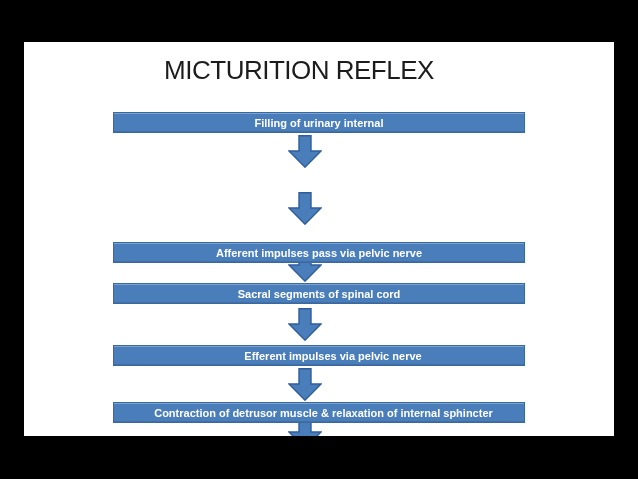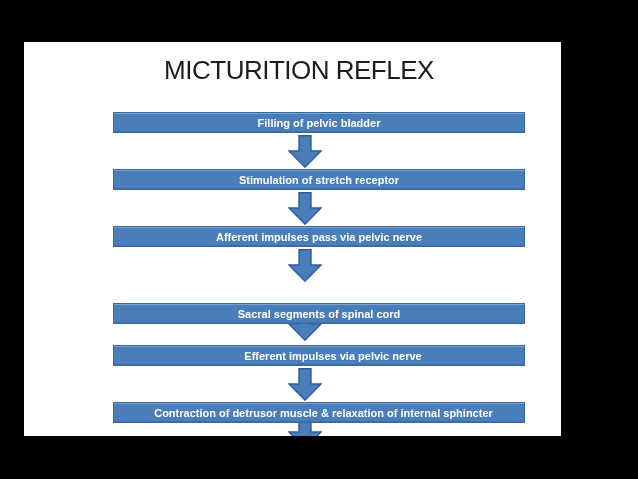--- a/index.html
+++ b/index.html
@@ -3,21 +3,21 @@
 <meta charset="utf-8">
 <style>
   html, body {
     margin: 0;
     padding: 0;
     background: var(--page_bg, #000);
     font-family: "Liberation Sans", sans-serif;
   }
   .stage {
     position: relative;
-    width: 561px;
+    width: 638px;
     height: 479px;
     background: var(--page_bg, #000);
     overflow: hidden;
   }
   .slide {
     position: absolute;
     left: 24px;
     top: 42px;
     width: 590px;
     height: 394px;
@@ -49,22 +49,22 @@
     z-index: 2;
   }
   .bar span {
     color: var(--step_text, #fff);
     font-size: 11px;
     font-weight: bold;
     white-space: nowrap;
   }
   .bar1 { top: 70px; }
   .bar2 { top: 127px; }
-  .bar3 { top: 184px; }
-  .bar4 { top: 241px; margin-top: 20px; }
+  .bar3 { top: 200px; }
+  .bar4 { top: 241px; }
   .bar5 { top: 303px; padding-left: 28px; }
   .bar6 { top: 360px; padding-left: 9px; }
   .arrow {
     position: absolute;
     left: 264px;
     width: 34px;
     height: 33px;
     z-index: 1;
   }
   .arrow svg { display: block; width: 34px; height: 33px; }
@@ -83,32 +83,29 @@
 </style>
 </head>
 <body>
 
 <div class="stage">
   <div class="slide">
 
     <div class="title">MICTURITION REFLEX</div>
 
     <div class="bar bar1">
-      <span>Filling of pelvic bladder</span>
+      <span>Filling of urinary internal</span>
     </div>
 
     <div class="arrow ar1">
       <svg viewBox="0 0 34 33" aria-hidden="true">
           <polygon points="11,0.8 23,0.8 23,16 33,16 17,32.2 1,16 11,16"></polygon>
         </svg>
     </div>
 
-    <div class="bar bar2">
-      <span>Stimulation of  stretch receptor</span>
-    </div>
 
     <div class="arrow ar2">
       <svg viewBox="0 0 34 33" aria-hidden="true">
           <polygon points="11,0.8 23,0.8 23,16 33,16 17,32.2 1,16 11,16"></polygon>
         </svg>
     </div>
 
     <div class="bar bar3">
       <span>Afferent impulses pass via pelvic nerve</span>
     </div>

